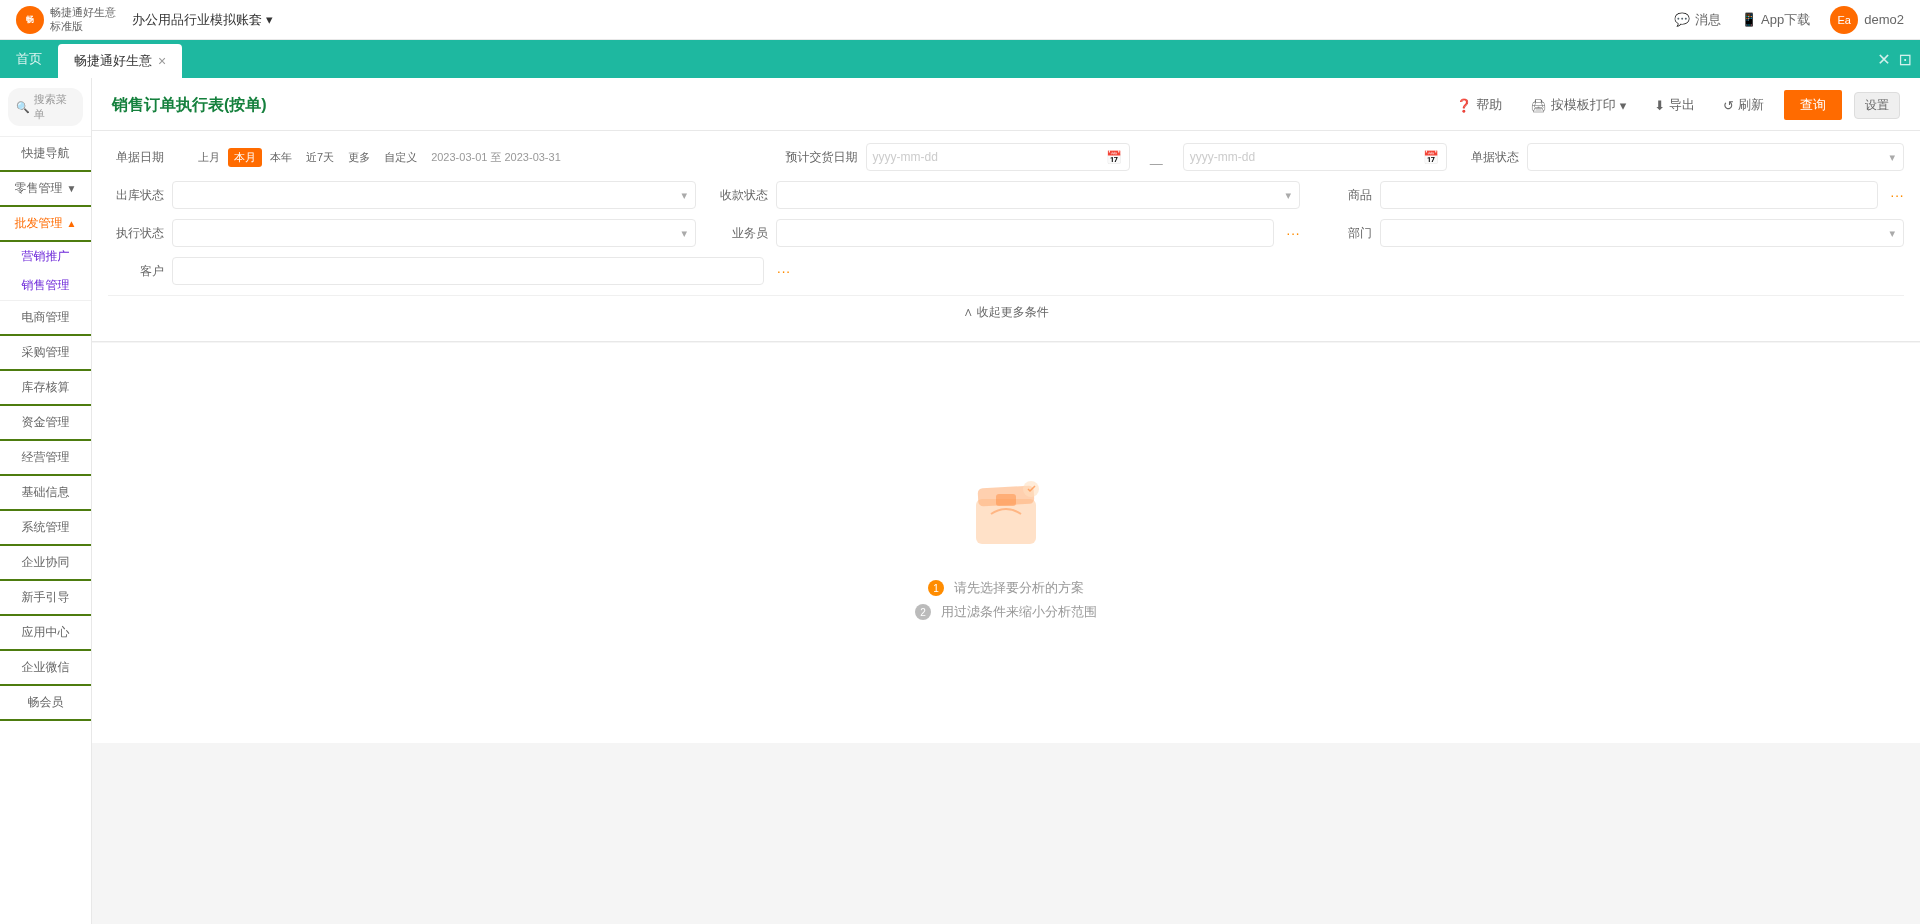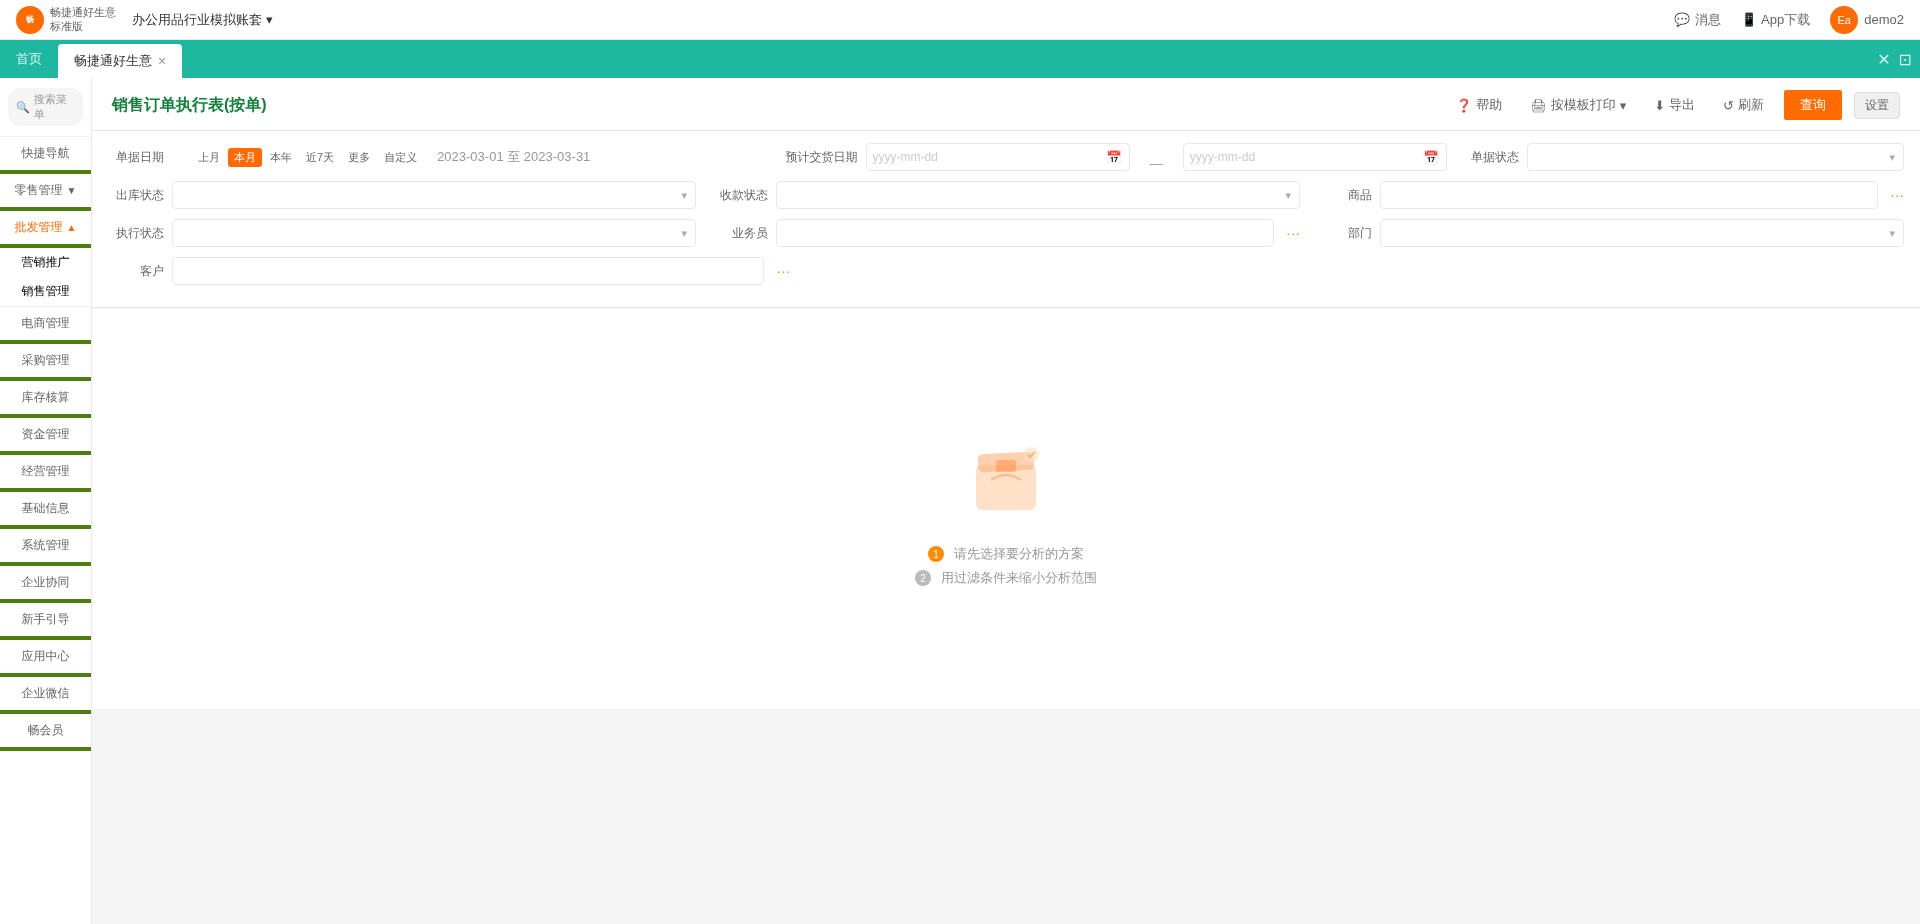--- a/index.html
+++ b/index.html
@@ -149,35 +149,35 @@
       font-size: 11px;
       color: #999;
       cursor: pointer;
     }
     .sidebar-nav-item {
       padding: 8px 4px;
       text-align: center;
       cursor: pointer;
       color: #666;
       font-size: 12px;
-      border-bottom: 4px solid #4d7c0f;
+      border-bottom: 2px solid #4d7c0f;
       display: flex;
       align-items: center;
       justify-content: center;
       gap: 4px;
     }
     .sidebar-nav-item.active-group { color: #ff6b00; }
     .sidebar-nav-item .arrow { font-size: 10px; }
     .sidebar-section {
       border-bottom: 1px solid #f0f0f0;
     }
     .sidebar-section-item {
       padding: 6px 12px;
       font-size: 12px;
-      color: #000000;
+      color: #6d28d9;
       cursor: pointer;
       text-align: center;
     }
 
     
     .content-area {
       flex: 1;
       background: #f5f5f5;
       padding: 0;
     }
@@ -608,21 +608,21 @@
           <div class="filter-field" style="flex:1.5;">
             <span class="filter-label">单据日期</span>
             <div class="filter-date-tabs">
               <span class="date-tab">上月</span>
               <span class="date-tab active">本月</span>
               <span class="date-tab">本年</span>
               <span class="date-tab">近7天</span>
               <span class="date-tab">更多</span>
               <span class="date-tab">自定义</span>
             </div>
-            <span style="font-size:13px; color:#999; margin-left:6px;">2023-03-01 至 2023-03-31</span>
+            <span style="font-size:11px; color:#999; margin-left:0;">2023-03-01 至 2023-03-31</span>
           </div>
 
           <div class="filter-field" style="flex:1.5;">
             <span class="filter-label" style="min-width:70px;">预计交货日期</span>
             <div class="date-range">
               <div class="date-input">
                 <span style="color:#ccc;">yyyy-mm-dd</span>
                 <span class="date-icon">📅</span>
               </div>
               <span class="date-sep">—</span>
@@ -687,20 +687,23 @@
         </div>
 
         <div class="filter-row">
           <div class="filter-field" style="flex:0.38;">
             <span class="filter-label">客户</span>
             <input class="filter-input" type="text" style="flex: 1 1 0%;">
             <span class="filter-dots">···</span>
           </div>
         </div>
 
+        <div class="collapse-bar">
+          <span>∧ 收起更多条件</span>
+        </div>
 
       </div>
     </div>
 
     <div class="empty-state">
       <div class="empty-icon">
         
         <svg width="100" height="100" viewBox="0 0 100 100">
           <rect x="20" y="40" width="60" height="45" rx="6" fill="#ffd4b0" opacity="0.7"></rect>
           <rect x="22" y="28" width="56" height="18" rx="5" fill="#ffb07a" opacity="0.6" transform="rotate(-3 50 37)"></rect>

